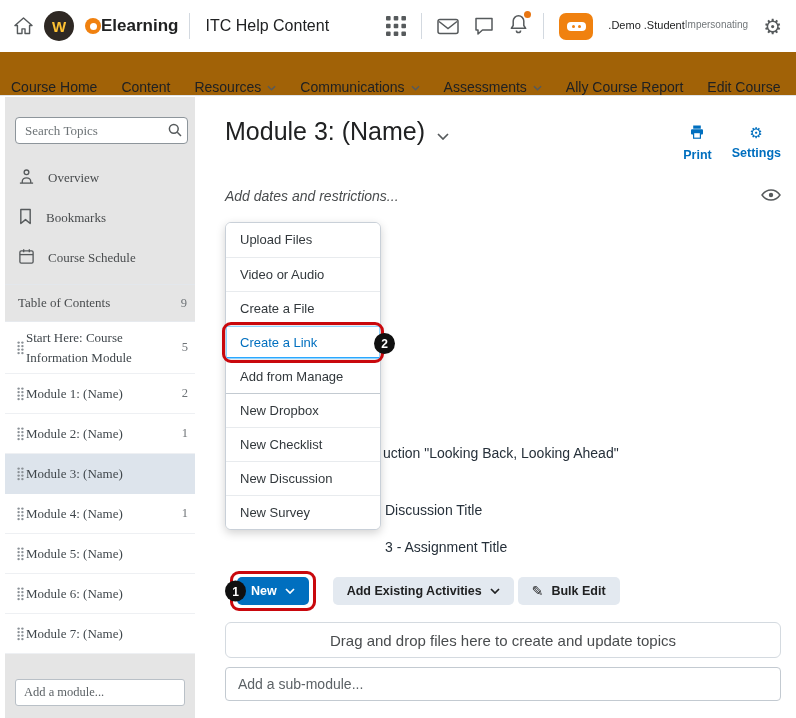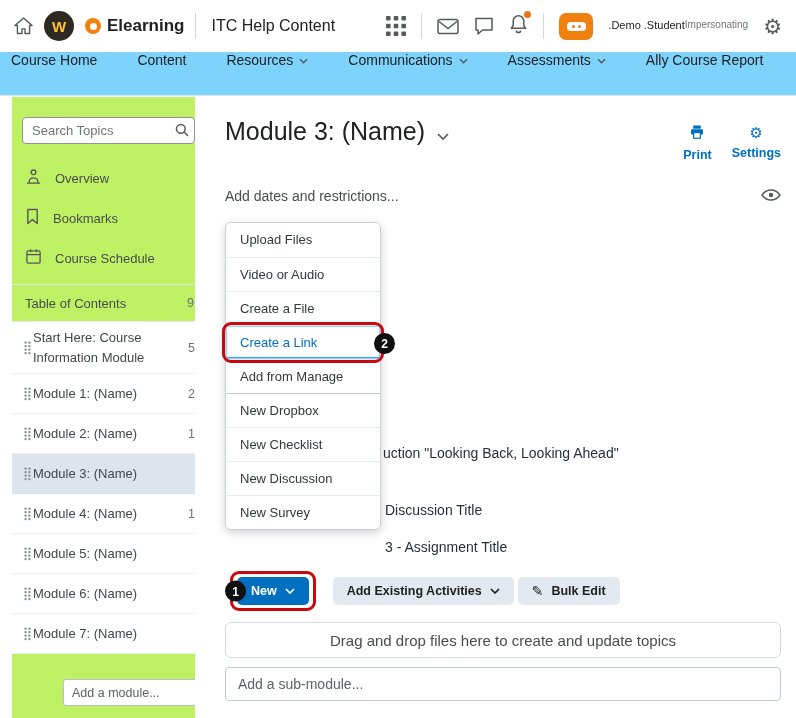--- a/index.html
+++ b/index.html
@@ -4,70 +4,70 @@
 <style>
   * { margin:0; padding:0; box-sizing:border-box; }
   html,body { background:#fff; }
   body { font-family:"Liberation Sans","DejaVu Sans",sans-serif; color:#202122; }
   .screen { position:relative; width:796px; height:718px; background:#fff; overflow:hidden; }
 
   
   .topbar { position:absolute; top:0; left:0; right:0; height:52px; display:flex; align-items:center; padding:0 14px; gap:11px; background:#fff; }
   .icon-btn { display:inline-flex; align-items:center; justify-content:center; background:none; border:none; cursor:pointer; color:#565a5c; padding:0; }
   .w-logo { width:30px; height:30px; border-radius:50%; background:#2e2823; color:#ffc233; font-weight:bold; font-size:15px; display:flex; align-items:center; justify-content:center; flex:0 0 auto; cursor:pointer; }
-  .brand { display:flex; align-items:center; gap:6px; font-size:17px; font-weight:bold; color:#202122; cursor:pointer; }
+  .brand { display:flex; align-items:center; font-size:17px; font-weight:bold; color:#202122; cursor:pointer; }
   .brand-dot { width:16px; height:16px; border-radius:50%; background:#f0810f; position:relative; }
   .brand-dot::after { content:""; position:absolute; inset:4.5px; background:#fff; border-radius:50%; }
   .vdiv { width:1px; height:26px; background:#d3d9e0; flex:0 0 auto; }
   .course-title { font-size:16px; margin-left:4px; white-space:nowrap; }
   .topbar-right { margin-left:auto; display:flex; align-items:center; gap:15px; }
   .bell-wrap { position:relative; }
   .bell-dot { position:absolute; top:-3px; right:-3px; width:7px; height:7px; border-radius:50%; background:#e87511; }
   .avatar { width:34px; height:27px; border-radius:7px; background:#f0810f; display:flex; align-items:center; justify-content:center; cursor:pointer; }
   .visor { width:19px; height:9px; background:#fff; border-radius:4px; display:flex; align-items:center; justify-content:center; gap:3.5px; }
   .visor i { width:3px; height:3px; background:#f0810f; border-radius:50%; }
   .user-block { display:flex; flex-direction:row; line-height:1.2; cursor:pointer; }
   .user-name { font-size:11px; color:#202122; white-space:nowrap; }
   .user-role { font-size:10px; color:#72777a; }
   .gear-glyph { font-size:21px; color:#565a5c; line-height:1; }
 
   
-  .navbar { position:absolute; top:52px; left:0; right:0; height:44px; display:flex; align-items:flex-start; gap:40px; padding:0 11px; border-bottom:1px solid #dfe3e8; font-size:14px; background:#7dd3fc; }
+  .navbar { position:absolute; top:52px; left:0; right:0; height:44px; display:flex; align-items:flex-end; gap:24px; padding:0 11px; border-bottom:1px solid #dfe3e8; font-size:14px; background:#a16207; }
   .nav-item { display:flex; align-items:center; gap:6px; color:#202122; cursor:pointer; white-space:nowrap; }
   .nav-item svg { margin-top:2px; }
 
   
-  .sidebar { position:absolute; top:97px; left:12px; width:195px; bottom:0; padding-top:20px; font-size:13px; background:#bef264; }
+  .sidebar { position:absolute; top:97px; left:5px; width:195px; bottom:0; padding-top:20px; font-size:13px; background:#e5e5e5;font-family:Liberation Serif, serif; }
   .search-wrap { margin:0 12px 0 10px; position:relative; }
   .search-input { width:100%; height:27px; border:1px solid #8d959b; border-radius:4px; padding:0 28px 0 9px; font-size:13px; color:#202122; font-family:inherit; }
   .search-input::placeholder { color:#6e7477; }
   .search-btn { position:absolute; right:6px; top:6px; }
   .side-links { margin-top:14px; }
   .side-link { height:40px; display:flex; align-items:center; gap:13px; padding:0 13px; color:#494c4e; cursor:pointer; }
   .section-div { border-top:1px solid #e3e7ec; margin-top:6px; }
   .toc-head { display:flex; justify-content:space-between; align-items:center; padding:0 13px; height:37px; border-bottom:1px solid #e7eaee; color:#494c4e; cursor:pointer; }
   .count { color:#6e7377; font-size:12.5px; }
   .module-row { position:relative; display:flex; align-items:center; gap:2px; padding:0 12px; min-height:40px; border-bottom:1px solid #eef0f3; color:#40474c; cursor:pointer; background:#fff; }
   .module-row .mlabel { flex:1; line-height:1.5; padding:6px 0; }
   .module-row.selected { background:#dde4ec; border-bottom-color:#dde4ec; }
   .module-row.selected::after { content:""; position:absolute; right:-10px; top:50%; margin-top:-10px; border-left:10px solid #dde4ec; border-top:10px solid transparent; border-bottom:10px solid transparent; }
   .drag-handle { flex:0 0 auto; display:inline-flex; cursor:grab; }
-  .add-module { position:absolute; left:10px; bottom:12px; width:170px;margin-left:41px; }
+  .add-module { position:absolute; left:10px; bottom:12px; width:170px; }
   .add-module input { width:100%; height:27px; border:1px solid #b9c0c7; border-radius:3px; padding:0 8px; font-size:12.5px; font-family:inherit; color:#202122; }
   .add-module input::placeholder { color:#5c6266; }
 
   
   .main { position:absolute; left:195px; top:97px; right:0; bottom:0; padding:20px 15px 0 30px; background:#fff; }
   .title-row { display:flex; align-items:flex-start; justify-content:space-between; }
   .page-title { font-size:25px; font-weight:400; color:#202122; display:flex; align-items:center; gap:12px; }
   .title-chevron { color:#565a5c; margin-top:10px; cursor:pointer; display:inline-flex; }
   .top-actions { display:flex; gap:20px; padding-top:8px; }
   .action-link { display:flex; align-items:center; gap:6px; color:#006fbf; font-size:12.5px; font-weight:700; cursor:pointer; background:none; border:none; font-family:inherit;flex-direction:column; }
   .action-link .gear-glyph { font-size:15px; color:#006fbf; }
-  .dates-row { margin-top:26px; font-size:14px; color:#494c4e; display:flex; justify-content:space-between; align-items:center; }
+  .dates-row { margin-top:26px; font-size:14px; color:#494c4e; display:flex; justify-content:space-between; align-items:center;font-style:italic; }
   .eye-btn { color:#565a5c; }
 
   .obscured { position:absolute; font-size:14px; color:#26303a; white-space:nowrap; cursor:pointer; }
 
   
   .menu { position:absolute; left:30px; top:125px; width:156px; background:#fff; border:1px solid #c9d0d8; border-radius:6px; box-shadow:0 3px 10px rgba(0,0,0,.18); z-index:5; }
   .menu-item { position:relative; height:34px; line-height:33px; padding:0 14px; font-size:13px; color:#32383c; border-top:1px solid #e8ebee; cursor:pointer; background:#fff; }
   .menu-item:first-child { border-top:none; border-radius:5px 5px 0 0; }
   .menu-item:last-child { border-radius:0 0 5px 5px; }
   .menu-item.group-start { border-top:1px solid #c3cad1; }

